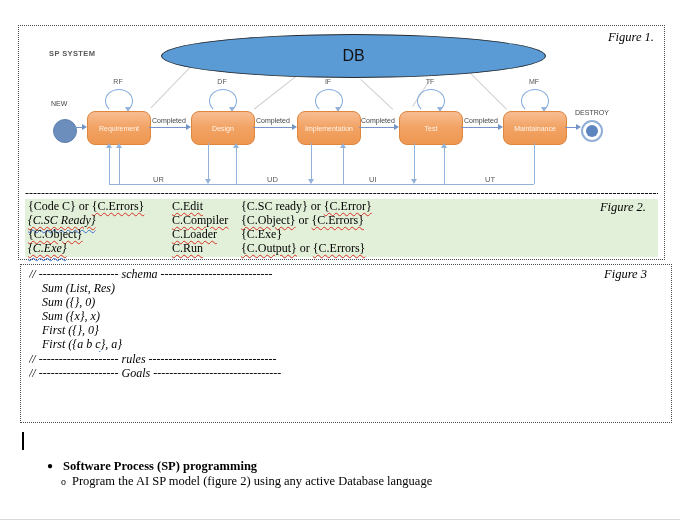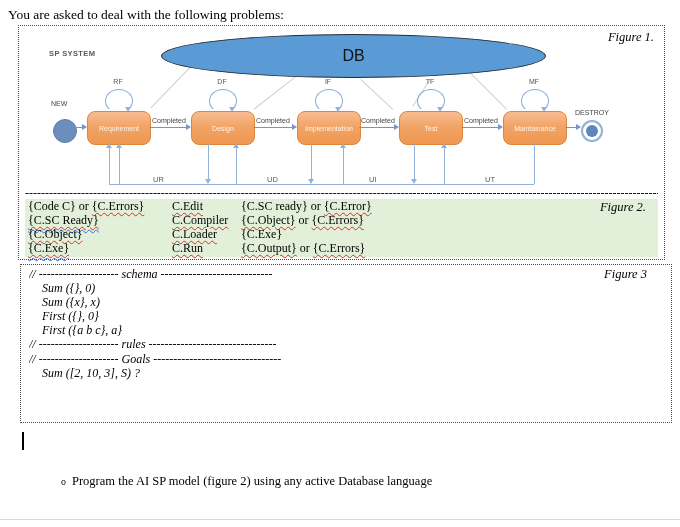--- a/index.html
+++ b/index.html
@@ -54,21 +54,21 @@
   
   .green-block{left:6px;top:173px;width:633px;height:58px;background:#E2EFD9;font-size:12px;}
   .g-row{position:relative;height:14px;line-height:14px;}
   .g-c1{position:absolute;left:3px;white-space:nowrap;}
   .g-c2{position:absolute;left:147px;white-space:nowrap;}
   .g-c3{position:absolute;left:216px;white-space:nowrap;}
   .cap2{right:12px;top:1px;text-align:center;}
 
   .sq-red{text-decoration:underline wavy #D93025 1px;text-underline-offset:2px;}
   .sq-blue{text-decoration:underline wavy #3B6FD2 1px;text-underline-offset:2px;}
-  .sq-rb{text-decoration:underline wavy #3B6FD2 1px;text-underline-offset:4.5px;}
+  .sq-rb{text-decoration:underline wavy #3B6FD2 1px;text-underline-offset:4.5px;font-style:italic;}
 
   
   .fig3-box{left:20px;top:264px;width:650px;height:157px;border:1px dotted #4a4a4a;
             font-style:italic;font-size:12px;}
   .cap3{right:24px;top:2px;font-style:italic;}
   .f3-lines{position:absolute;left:8px;top:2px;right:60px;}
   .f3-line{height:14.1px;line-height:14.1px;white-space:nowrap;overflow:hidden;}
   .f3-ind{padding-left:13px;}
 
   
@@ -79,21 +79,20 @@
   .task-sub .marker{padding-right:6px;font-size:10px;}
   .sub1{top:474px;}
   .sub2{top:489px;}
   .bottom-divider{left:0;top:519px;width:680px;height:0;border-top:1px solid #d9d9d9;}
 </style>
 </head>
 <body>
 
 <div class="screen">
 
-  <div class="abs doc-title">You are asked to deal with the following problems:</div>
 
   <div class="abs fig1-box">
     <div class="abs caption cap1">Figure 1.</div>
     <div class="abs sp-system">SP SYSTEM</div>
 
     <div class="abs gray-line" style="left:174px;top:39px;width:60px;transform:rotate(134deg);"></div>
     <div class="abs gray-line" style="left:277px;top:51px;width:53px;transform:rotate(142deg);"></div>
     <div class="abs gray-line" style="left:342px;top:53px;width:44px;transform:rotate(43deg);"></div>
     <div class="abs gray-line" style="left:412px;top:53px;width:33px;transform:rotate(123deg);"></div>
     <div class="abs gray-line" style="left:452px;top:47px;width:51px;transform:rotate(45deg);"></div>
@@ -209,30 +208,33 @@
         <div class="g-c2"><span class="sq-red">C.Run</span></div>
         <div class="g-c3"><span class="sq-red">{C.Output}</span><span> or </span><span class="sq-red">{C.Errors}</span></div>
       </div>
     </div>
   </div>
 
   <div class="abs fig3-box">
     <div class="abs caption cap3">Figure 3</div>
     <div class="f3-lines">
       <div class="f3-line"><span>// -------------------- schema ----------------------------</span></div>
+      <div class="f3-line f3-ind"><span>Sum (List, Res)</span></div>
       <div class="f3-line f3-ind"><span>Sum ({}, 0)</span></div>
       <div class="f3-line f3-ind"><span>Sum ({x}, x)</span></div>
       <div class="f3-line f3-ind"><span>First ({}, 0}</span></div>
       <div class="f3-line f3-ind"><span>First ({a b </span><span class="sq-blue">c</span><span>}, a}</span></div>
       <div class="f3-line"><span>// -------------------- rules --------------------------------</span></div>
       <div class="f3-line"><span>// -------------------- Goals --------------------------------</span></div>
-      <div class="f3-line f3-ind"><span>Sum ([2, 10, </span><span class="sq-blue">3],</span><span> S) ?</span></div>
     </div>
   </div>
 
   <div class="abs text-cursor"></div>
 
+  <div class="abs task-head">
+    <span class="marker">●</span><span>Software Process (SP) programming</span>
+  </div>
   <div class="abs task-sub sub1">
     <span class="marker">o</span><span>Program the AI SP model (figure 2) using any active Database language</span>
   </div>
 
   <div class="abs bottom-divider"></div>
 </div>
 
 </body></html>

